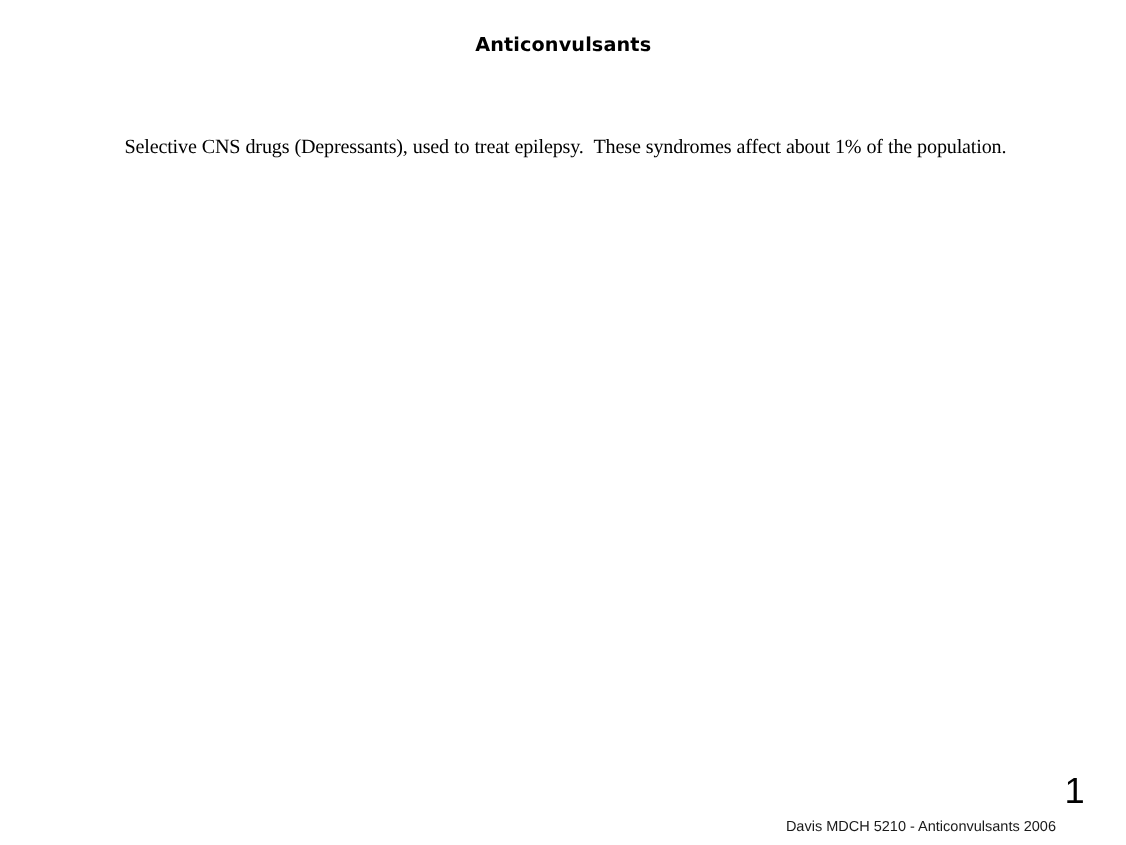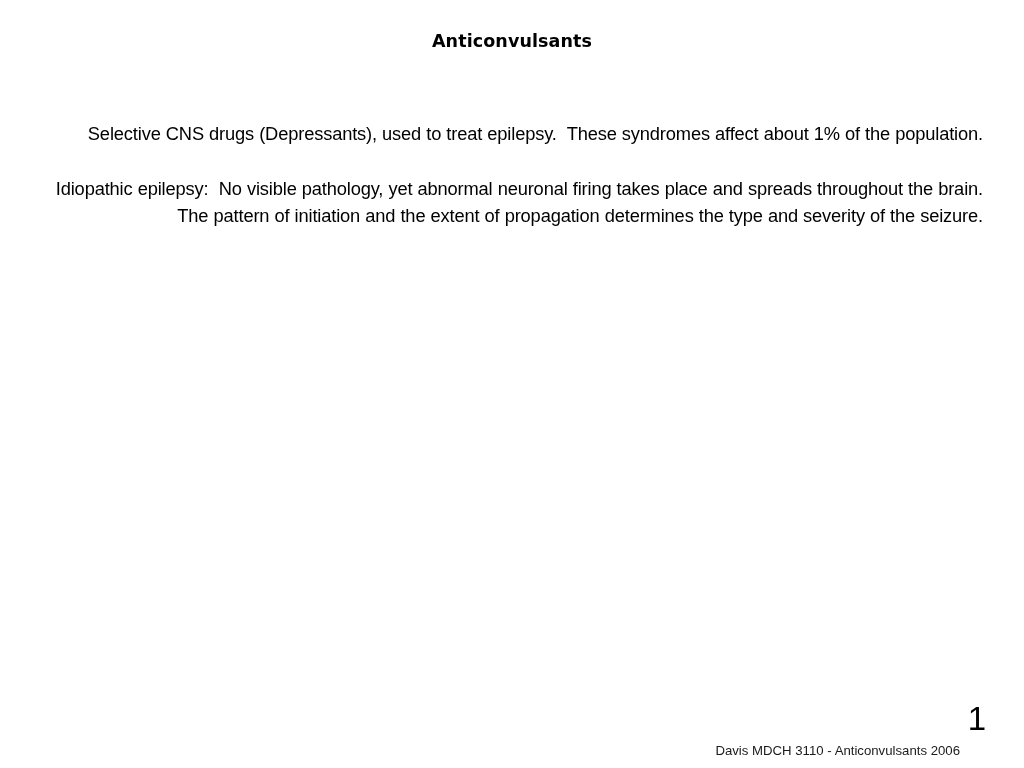--- a/index.html
+++ b/index.html
@@ -41,28 +41,28 @@
 
   
   .body-block {
     position: absolute;
     top: 120px;
     left: 45px;
     width: 938px;
   }
 
   .para {
-    font-family: Liberation Sans, sans-serif;
+    font-family: Liberation Serif, serif;
     font-size: 18.3px;
     line-height: 27.4px;
     color: #000000;
     margin: 0 0 27.4px 0;
     letter-spacing: -0.15px;
     word-spacing: 0.2px;
-    text-align: right;
+    text-align: center;
     white-space: pre-wrap;
   }
   .para:last-child {
     margin-bottom: 0;
   }
 
   
   .page-number {
     position: absolute;
     left: 955px;
@@ -89,20 +89,19 @@
 </style>
 </head>
 <body>
 
 <div class="slide">
 
   <div class="slide-title">Anticonvulsants</div>
 
   <div class="body-block">
     <p class="para">Selective CNS drugs (Depressants), used to treat epilepsy.  These syndromes affect about 1% of the population.</p>
-    <p class="para">Idiopathic epilepsy:  No visible pathology, yet abnormal neuronal firing takes place and spreads throughout the brain.  The pattern of initiation and the extent of propagation determines the type and severity of the seizure.</p>
   </div>
 
   <div class="page-number">1</div>
 
-  <div class="footer-credit">Davis MDCH 3110 - Anticonvulsants 2006</div>
+  <div class="footer-credit">Davis MDCH 5210 - Anticonvulsants 2006</div>
 
 </div>
 
 </body></html>

